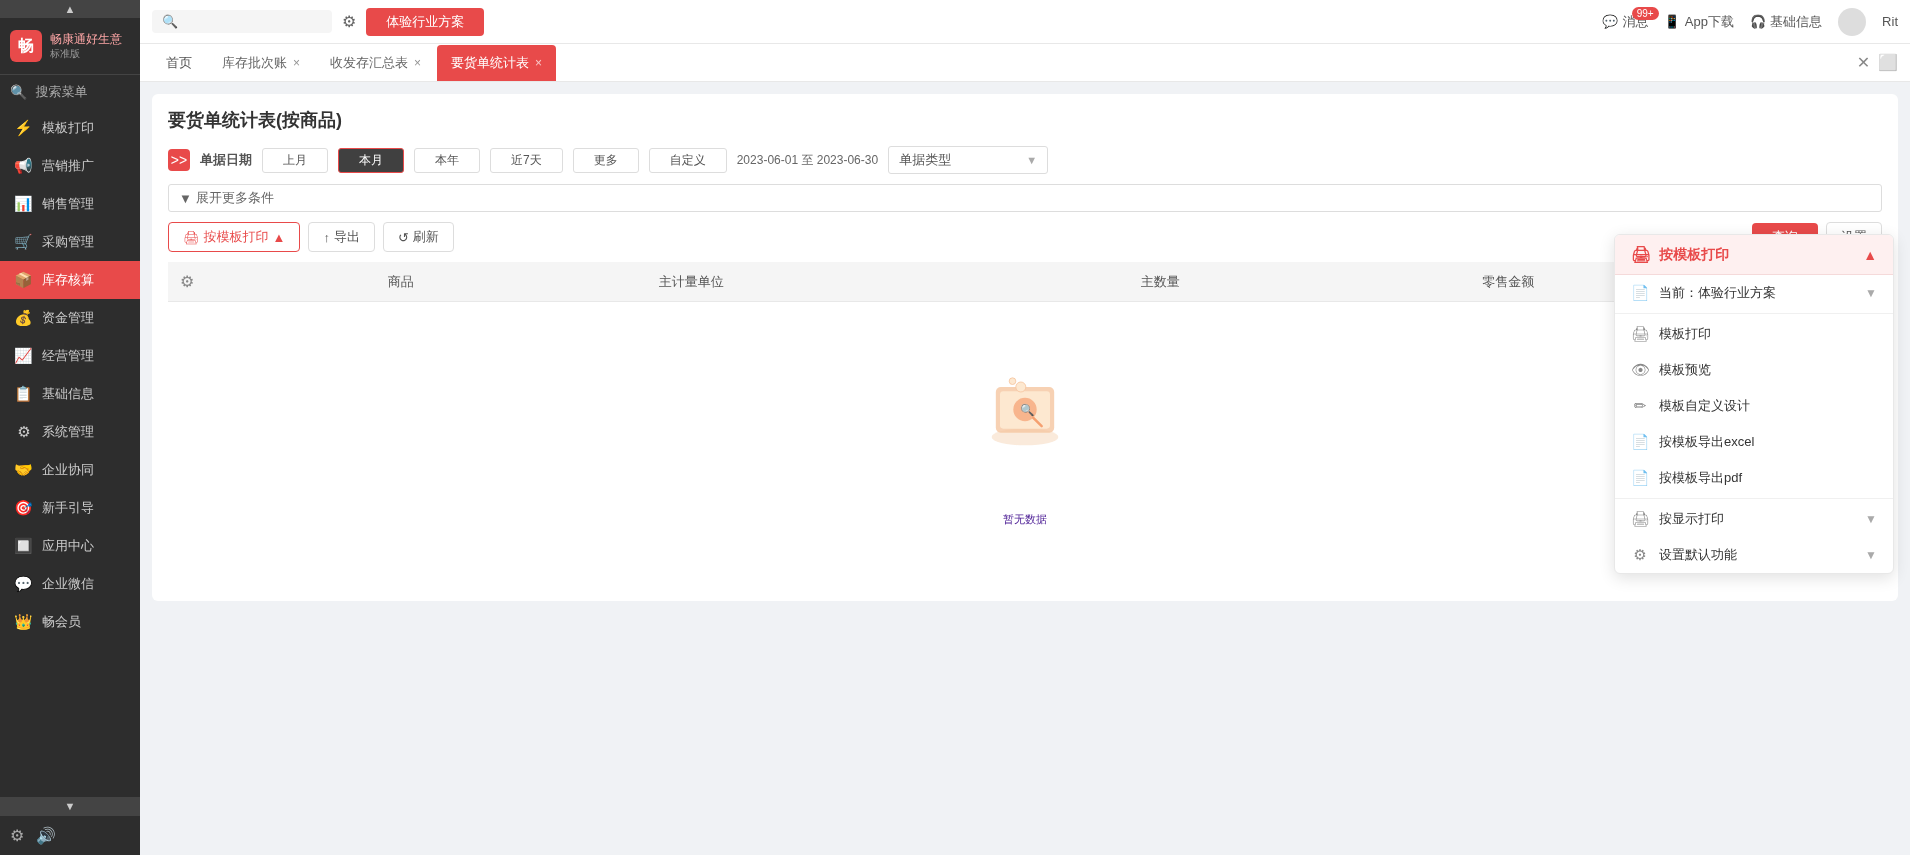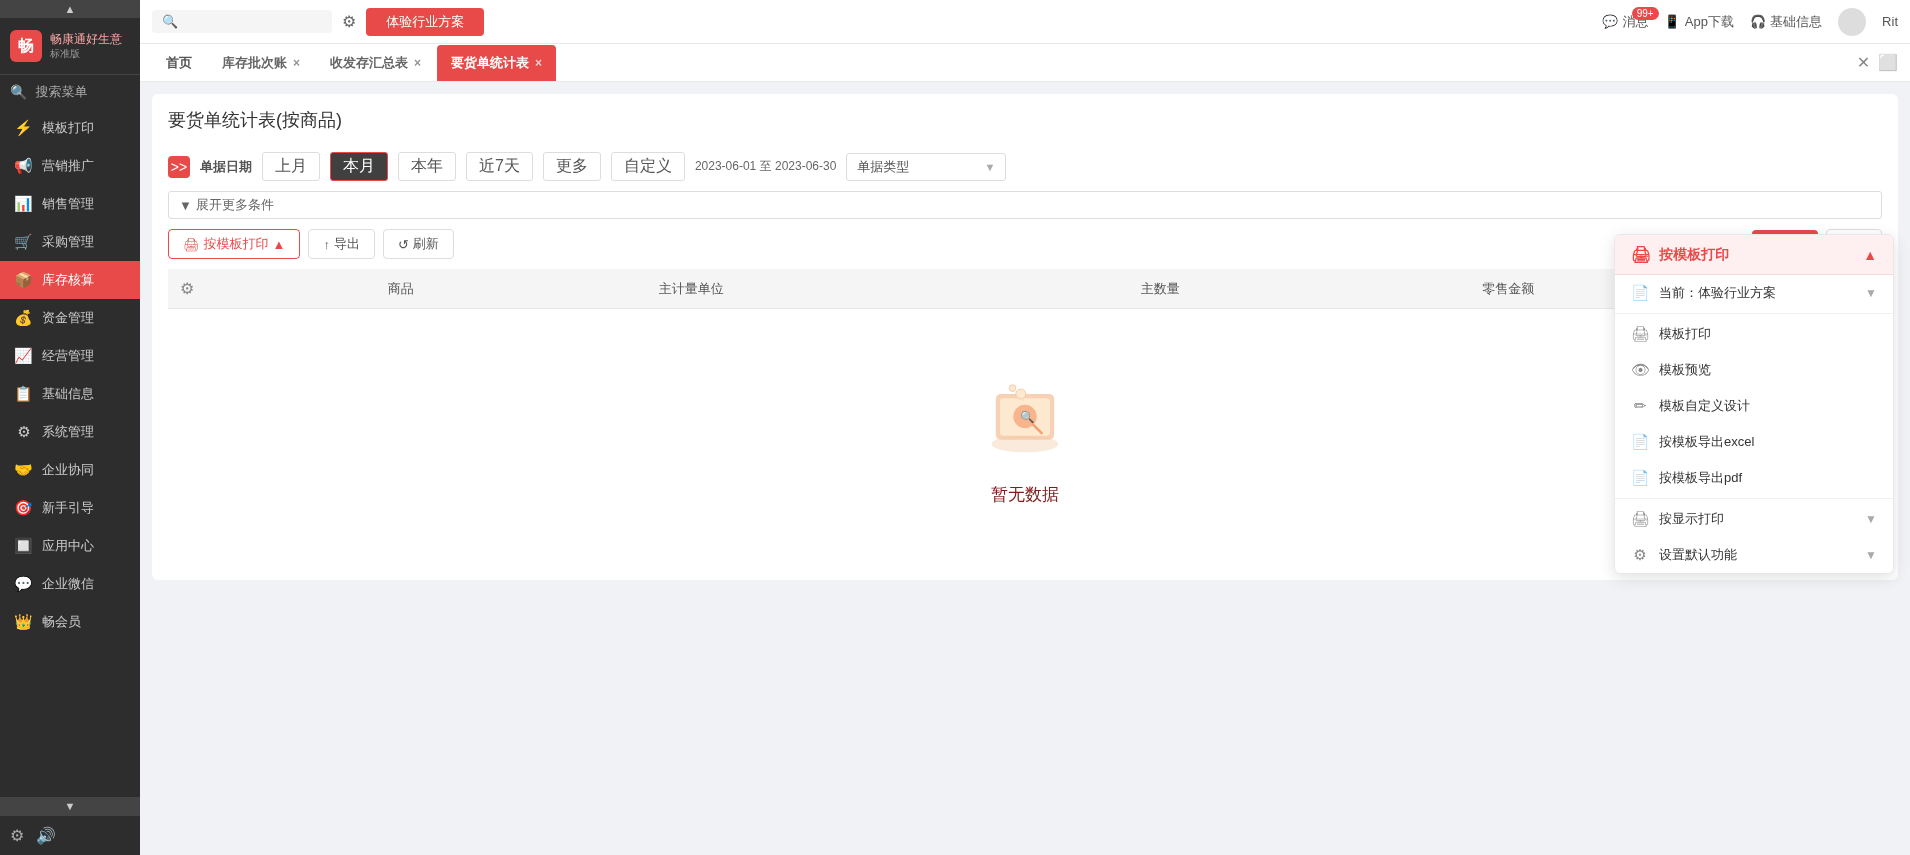--- a/index.html
+++ b/index.html
@@ -149,21 +149,20 @@
     .tab {
       display: flex;
       align-items: center;
       padding: 6px 14px;
       font-size: 13px;
       cursor: pointer;
       color: #666;
       border-radius: 4px 4px 0 0;
       gap: 6px;
       height: 36px;
-      font-weight: bold;
     }
     .tab.active { background: #e84a4a; color: #fff; }
     .tab-close { font-size: 12px; cursor: pointer; opacity: 0.7; }
     .tab-home { color: #555; }
     
     .tabs-right {
       margin-left: auto;
       display: flex;
       align-items: center;
       gap: 8px;
@@ -175,23 +174,23 @@
 
     
     .page-card {
       background: #fff;
       border-radius: 6px;
       padding: 14px 16px;
       position: relative;
     }
     .page-title {
       font-size: 18px;
-      font-weight: normal;
+      font-weight: bold;
       color: #333;
-      margin-bottom: 20px;
+      margin-bottom: 14px;
     }
 
     
     .filter-row {
       display: flex;
       align-items: center;
       gap: 10px;
       margin-bottom: 10px;
       flex-wrap: wrap;
     }
@@ -203,25 +202,25 @@
       width: 22px;
       height: 22px;
       cursor: pointer;
       font-size: 14px;
       display: flex;
       align-items: center;
       justify-content: center;
     }
     .filter-label { color: #555; font-size: 13px; white-space: nowrap; font-weight: bold; }
     .date-btn {
-      padding: 3px 12px;
+      padding: 3px 20px;
       border: 1px solid #ddd;
       border-radius: 3px;
       cursor: pointer;
-      font-size: 16px;
+      font-size: 12px;
       background: #fff;
       color: #555;
     }
     .date-btn.active {
       background: #404040;
       color: #fff;
       border-color: #e84a4a;
     }
     .date-range { color: #666; font-size: 12px; }
     .filter-select {
@@ -317,21 +316,21 @@
       flex-direction: column;
       align-items: center;
       justify-content: center;
       padding: 60px 0;
     }
     .empty-icon {
       width: 100px;
       height: 100px;
       margin-bottom: 14px;
     }
-    .empty-text { color: #7f1d1d; font-size: 17px; }
+    .empty-text { color: #4c1d95; font-size: 11px; margin-top: 36px; }
     .dropdown-menu {
       position: absolute;
       top: 152px;
       right: 16px;
       width: 280px;
       background: #fff;
       border: 1px solid #e8e8e8;
       border-radius: 6px;
       box-shadow: 0 4px 16px rgba(0,0,0,0.12);
       z-index: 200;

